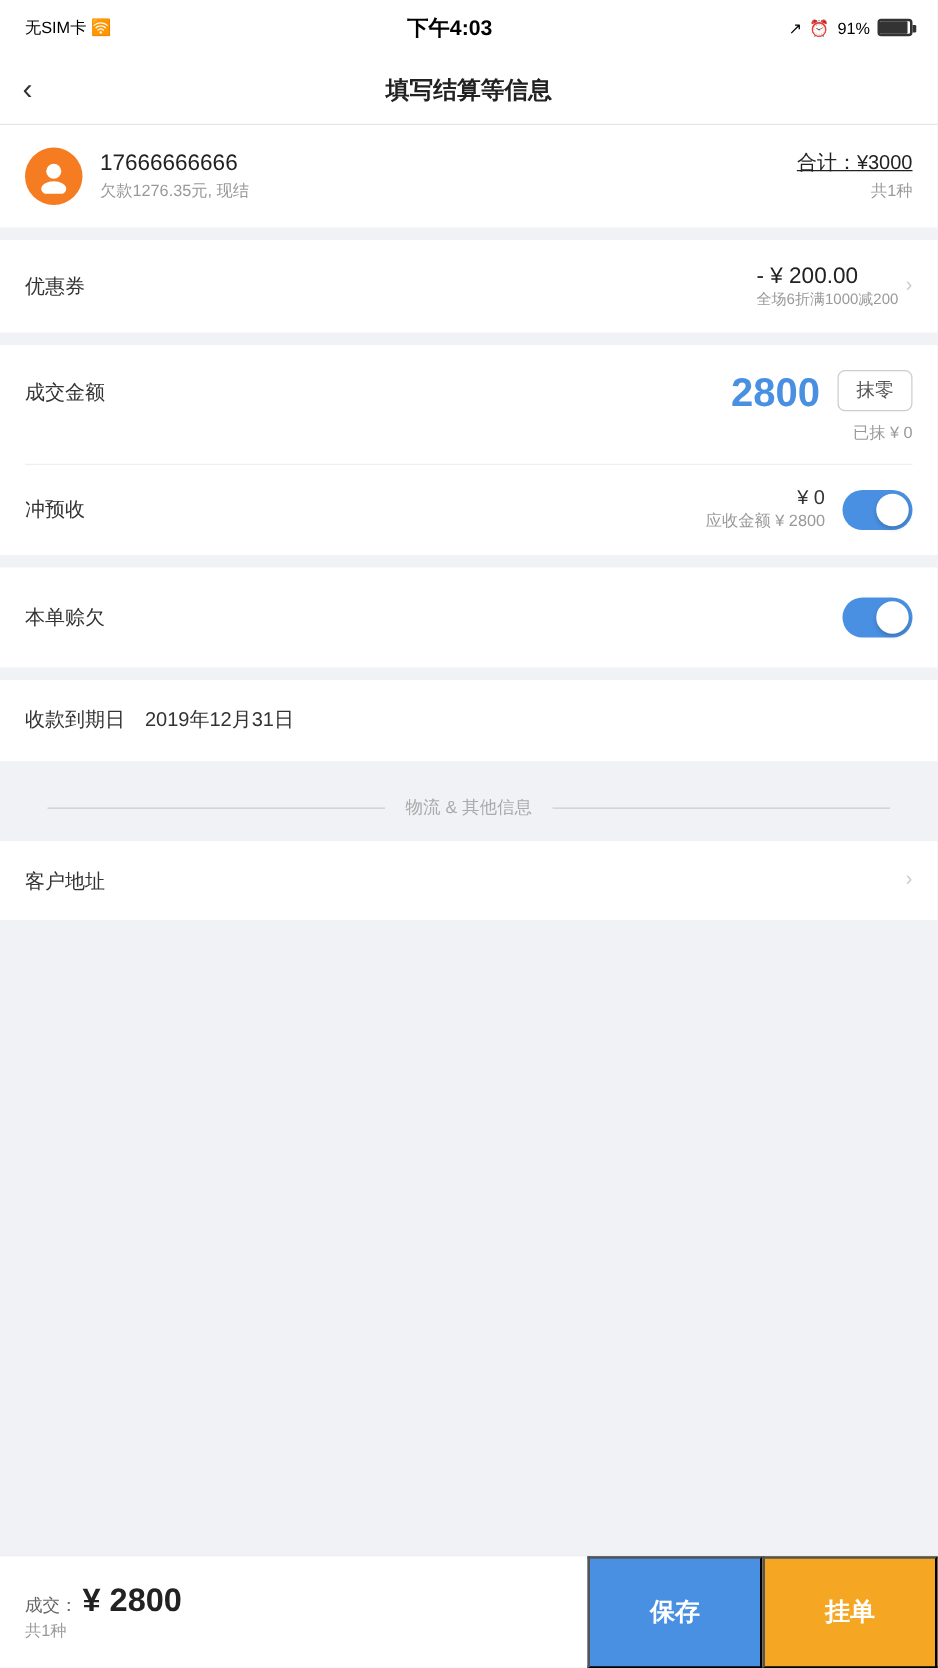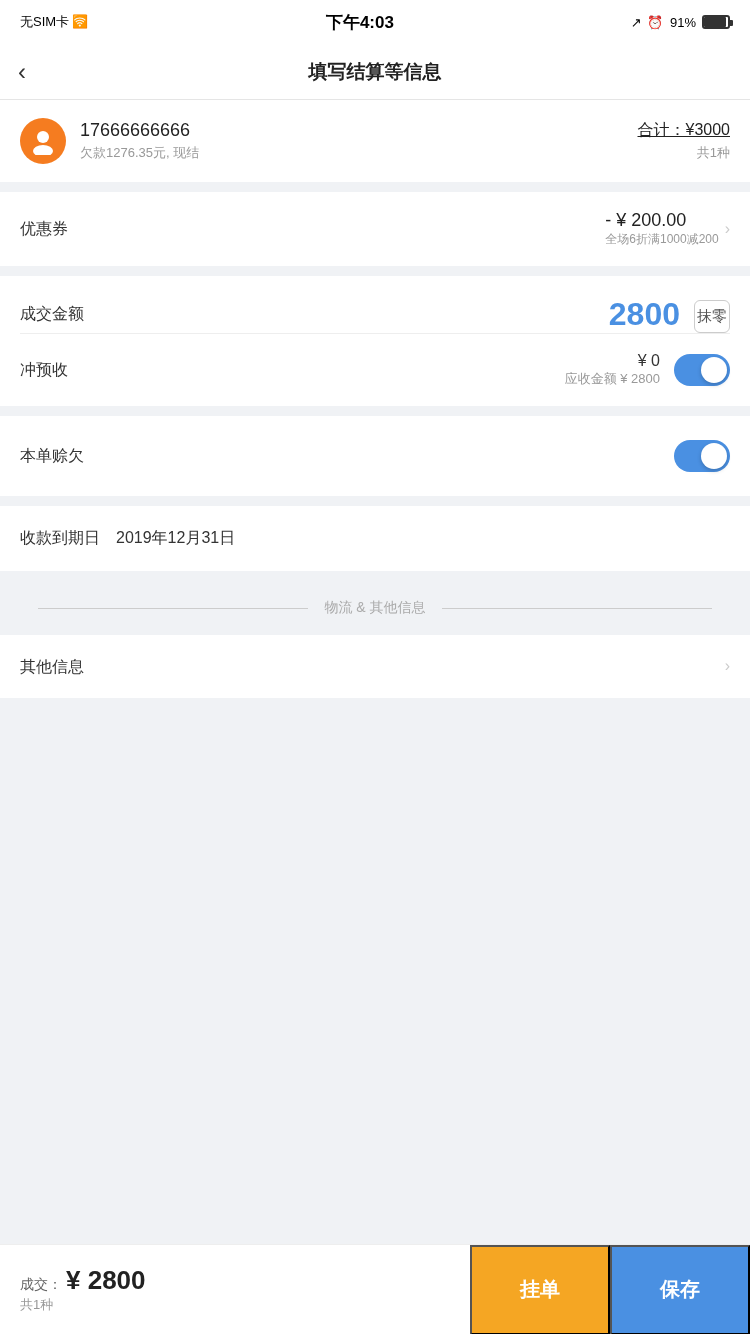--- a/index.html
+++ b/index.html
@@ -101,26 +101,26 @@
 
     
     .deal-row {
       display: flex;
       align-items: center;
       justify-content: space-between;
       padding: 20px 20px 0 20px;
       background: #fff;
     }
     .deal-label { font-size: 16px; color: #333; }
-    .deal-right { display: flex; align-items: flex-end; gap: 14px; }
+    .deal-right { display: flex; align-items: flex-start; gap: 14px; }
     .deal-amount { font-size: 32px; font-weight: 700; color: #4a90e2; }
     .round-btn {
       border: 1px solid #ccc;
       border-radius: 6px;
-      padding: 6px 2px;
+      padding: 6px 14px;
       font-size: 15px;
       color: #555;
       background: #fff;
       cursor: pointer;
     }
     .deal-sub {
       padding: 4px 20px 16px 20px;
       background: #fff;
       font-size: 13px;
       color: #999;
@@ -323,20 +323,21 @@
   </div>
 
   <div style="background:#fff;margin-bottom:10px;">
     <div class="deal-row">
       <span class="deal-label">成交金额</span>
       <div class="deal-right">
         <span class="deal-amount">2800</span>
         <button class="round-btn">抹零</button>
       </div>
     </div>
+    <div class="deal-sub">已抹  ¥ 0</div>
 
     <div class="divider"></div>
 
     <div class="prepay-row">
       <span class="prepay-label">冲预收</span>
       <div class="prepay-right">
         <div class="prepay-amount">
           <div class="main">¥ 0</div>
           <div class="sub">应收金额 ¥ 2800</div>
         </div>
@@ -353,31 +354,31 @@
   <div class="due-row">
     <span class="due-label">收款到期日</span>
     <span class="due-date">2019年12月31日</span>
   </div>
 
   <div class="logistics-divider">
     <span class="logistics-text">物流 &amp; 其他信息</span>
   </div>
 
   <div class="address-row">
-    <span class="address-label">其他信息</span>
+    <span class="address-label">客户地址</span>
     <span class="address-chevron">›</span>
   </div>
 
   <div class="bottom-gray"></div>
 
 </div>
 
 <div class="footer">
   <div class="footer-info">
     <div style="display:flex;align-items:baseline;gap:4px;">
       <span class="footer-deal">成交：</span>
       <span class="footer-amount">¥ 2800</span>
     </div>
     <div class="footer-count">共1种</div>
   </div>
+  <button class="footer-btn btn-save">保存</button>
   <button class="footer-btn btn-hold">挂单</button>
-  <button class="footer-btn btn-save">保存</button>
 </div>
 
 </body></html>

